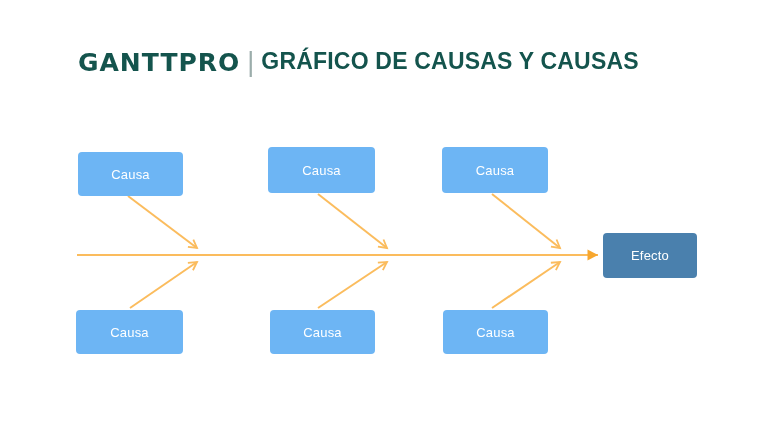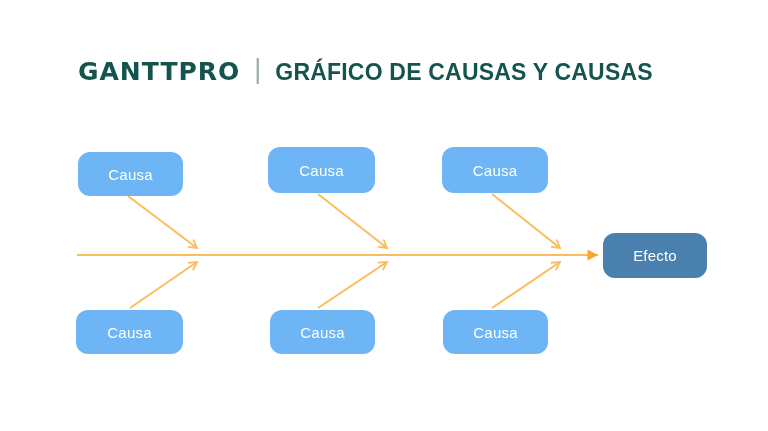--- a/index.html
+++ b/index.html
@@ -4,21 +4,21 @@
 <style>
   * { margin: 0; padding: 0; box-sizing: border-box; }
   html, body { width: 768px; height: 431px; background: #ffffff; overflow: hidden; }
   body { font-family: "Liberation Sans", sans-serif; position: relative; }
 
   .page { position: absolute; inset: 0; background: #fff; }
 
   
   .hdr {
     position: absolute; left: 78px; top: 50px; height: 34px;
-    display: flex; align-items: flex-end; column-gap: 14px;
+    display: flex; align-items: flex-start; column-gap: 7px;
   }
   .logo {
     font-family: "DejaVu Sans", "Liberation Sans", sans-serif;
     font-size: 25px; font-weight: 800; letter-spacing: 1px;
     color: var(--brand, #14544d); line-height: 1;
   }
   .sep {
     font-size: 27px; font-weight: 300; line-height: 1;
     color: var(--separator, #9badab); transform: translateY(-1px);
   }
@@ -30,32 +30,32 @@
   
   .diagram { position: absolute; inset: 0; }
   .diagram svg { position: absolute; left: 0; top: 0; }
 
   .spine, .branch { stroke: var(--arrow, #fbbc5d); stroke-width: 2; fill: none; }
   .chev-path { stroke: var(--arrow, #fbbc5d); stroke-width: 1.8; fill: none; }
   .tri-path { fill: var(--arrow-head, #f7a72f); }
 
   .box {
     position: absolute; display: flex; align-items: center; justify-content: center;
-    border-radius: 12px; color: #ffffff; font-size: 15px; letter-spacing: 0.2px;
+    border-radius: 4px; color: #ffffff; font-size: 13px; letter-spacing: 0.2px;
   }
   .cause { background: var(--cause-fill, #6db5f4); }
   .effect { background: var(--effect-fill, #4a80ad); }
 
   .b-top1 { left: 78px;  top: 152px; width: 105px; height: 44px; }
   .b-top2 { left: 268px; top: 147px; width: 107px; height: 46px; }
   .b-top3 { left: 442px; top: 147px; width: 106px; height: 46px; }
   .b-bot1 { left: 76px;  top: 310px; width: 107px; height: 44px; }
   .b-bot2 { left: 270px; top: 310px; width: 105px; height: 44px; }
   .b-bot3 { left: 443px; top: 310px; width: 105px; height: 44px; }
-  .b-eff  { left: 603px; top: 233px; width: 104px; height: 45px; }
+  .b-eff  { left: 603px; top: 233px; width: 94px; height: 45px; }
 </style>
 </head>
 <body>
 
 <div class="page">
 
   <header class="hdr">
     <span class="logo">GANTTPRO</span>
     <span class="sep">|</span>
     <h1 class="title">GRÁFICO DE CAUSAS Y CAUSAS</h1>

